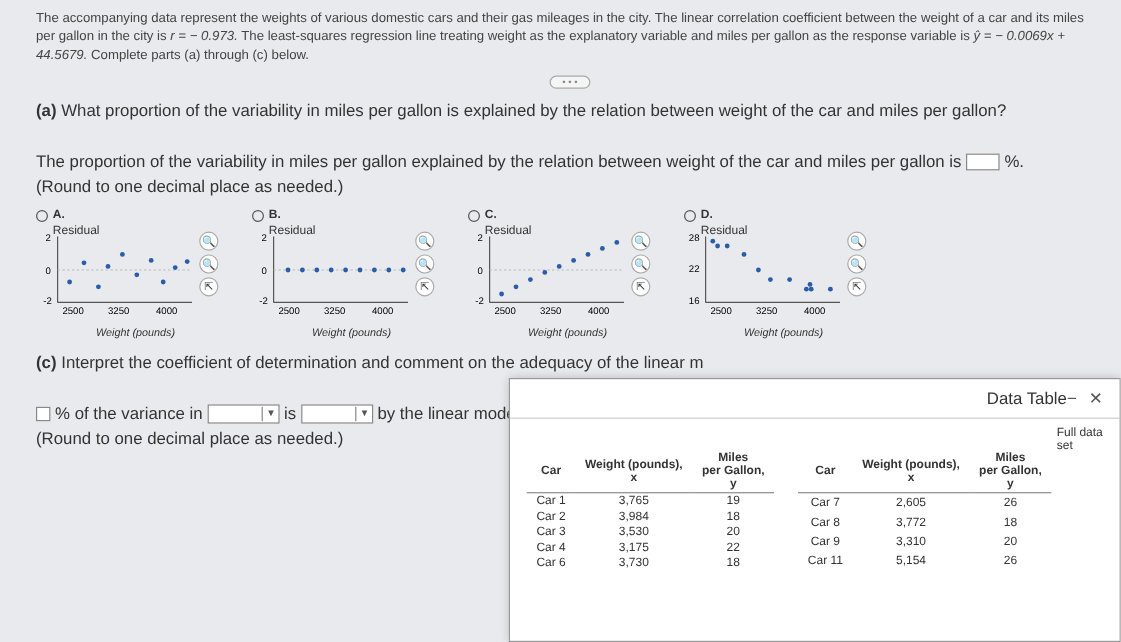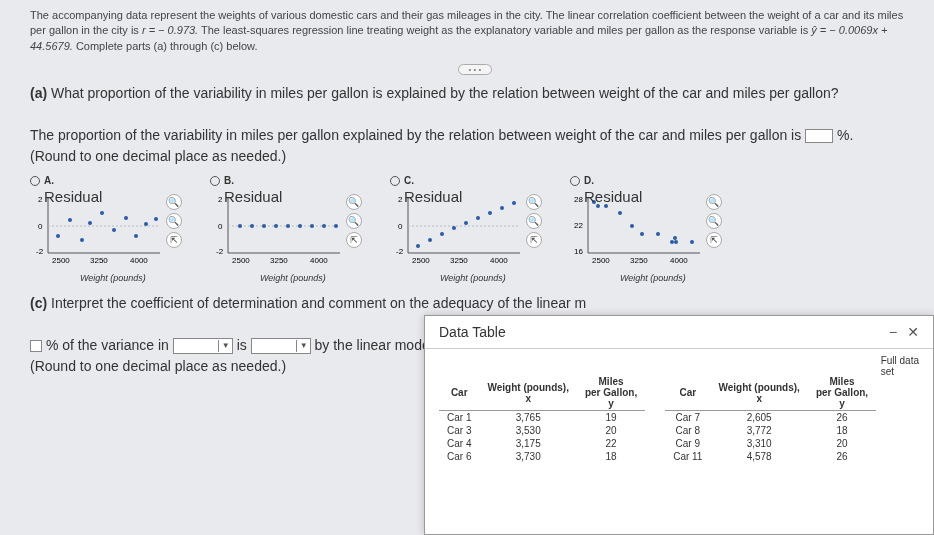--- a/index.html
+++ b/index.html
@@ -10,29 +10,29 @@
 .hr-container { text-align: center; margin: 8px 0; }
 .hr-pill { display: inline-block; border: 1px solid #aaa; border-radius: 10px; padding: 0 10px; font-size: 8px; color: #888; background: #f5f5f5; }
 .part { margin: 8px 0; font-size: 14px; line-height: 1.5; }
 .part b { font-weight: bold; }
 .inputbox { display: inline-block; width: 28px; height: 14px; border: 1px solid #888; background: #fff; vertical-align: middle; }
 .options { display: flex; gap: 30px; margin-top: 6px; }
 .opt { display: flex; flex-direction: column; align-items: flex-start; font-size: 10px; }
 .opt-header { display: flex; align-items: center; gap: 4px; margin-bottom: 2px; }
 .radio { width: 10px; height: 10px; border: 1px solid #555; border-radius: 50%; display: inline-block; }
 .plot { width: 150px; height: 95px; border: 0; position: relative; }
-.plot-title { font-size: 15px; position: absolute; top: 0; left: 14px; }
+.plot-title { font-size: 10px; position: absolute; top: 0; left: 14px; }
 .plot-xlabel { font-size: 9px; position: absolute; bottom: 0; left: 50px; font-style: italic; }
 .plot-btns { position: absolute; right: -2px; top: 6px; display: flex; flex-direction: column; gap: 3px; }
 .plot-btn { width: 16px; height: 16px; border: 1px solid #aaa; border-radius: 50%; background: #fff; font-size: 9px; text-align: center; line-height: 14px; }
 .dropdown { display: inline-block; border: 1px solid #888; background: #fff; min-width: 60px; height: 16px; position: relative; vertical-align: middle; }
 .dropdown::after { content: '▼'; position: absolute; right: 2px; top: 1px; font-size: 8px; color: #555; border-left: 1px solid #888; padding-left: 3px; }
 .color-box { display: inline-block; width: 12px; height: 12px; border: 1px solid #888; background: #fff; vertical-align: middle; }
 .popup { position: absolute; bottom: 0; right: 0; width: 510px; height: 220px; background: #fff; border: 1px solid #999; box-shadow: 0 0 8px rgba(0,0,0,0.2); }
-.popup-header { padding: 8px 14px; font-size: 14px; font-weight: normal; border-bottom: 1px solid #ccc; display: flex; justify-content: space-between; align-items: center; }
+.popup-header { padding: 8px 14px; font-size: 14px; font-weight: normal; border-bottom: 1px solid #ccc; display: flex; justify-content: flex-end; align-items: center; }
 .popup-close { display: flex; gap: 10px; font-size: 14px; color: #555; }
 .popup-body { padding: 8px 14px; position: relative; }
 .fullset { position: absolute; right: 14px; top: 6px; font-size: 10px; text-align: left; }
 table { border-collapse: collapse; font-size: 10px; margin-top: 18px; }
 th, td { padding: 1px 8px; text-align: center; }
 th { font-weight: bold; border-bottom: 1px solid #999; }
 .two-col { display: flex; gap: 20px; }
 svg.mini { width: 140px; height: 80px; }
 </style>
 </head>
@@ -241,20 +241,25 @@
 y</th>
         </tr>
           </thead>
         <tbody id="tbL">
             <tr>
               <td>Car 1</td>
               <td>3,765</td>
               <td>19</td>
             </tr>
             <tr>
+              <td>Car 2</td>
+              <td>3,984</td>
+              <td>18</td>
+            </tr>
+            <tr>
               <td>Car 3</td>
               <td>3,530</td>
               <td>20</td>
             </tr>
             <tr>
               <td>Car 4</td>
               <td>3,175</td>
               <td>22</td>
             </tr>
             <tr>
@@ -286,20 +291,20 @@
               <td>3,772</td>
               <td>18</td>
             </tr>
             <tr>
               <td>Car 9</td>
               <td>3,310</td>
               <td>20</td>
             </tr>
             <tr>
               <td>Car 11</td>
-              <td>4,578</td>
+              <td>5,154</td>
               <td>26</td>
             </tr>
           </tbody>
       </table>
     </div>
   </div>
 </div>
 
 </body></html>

